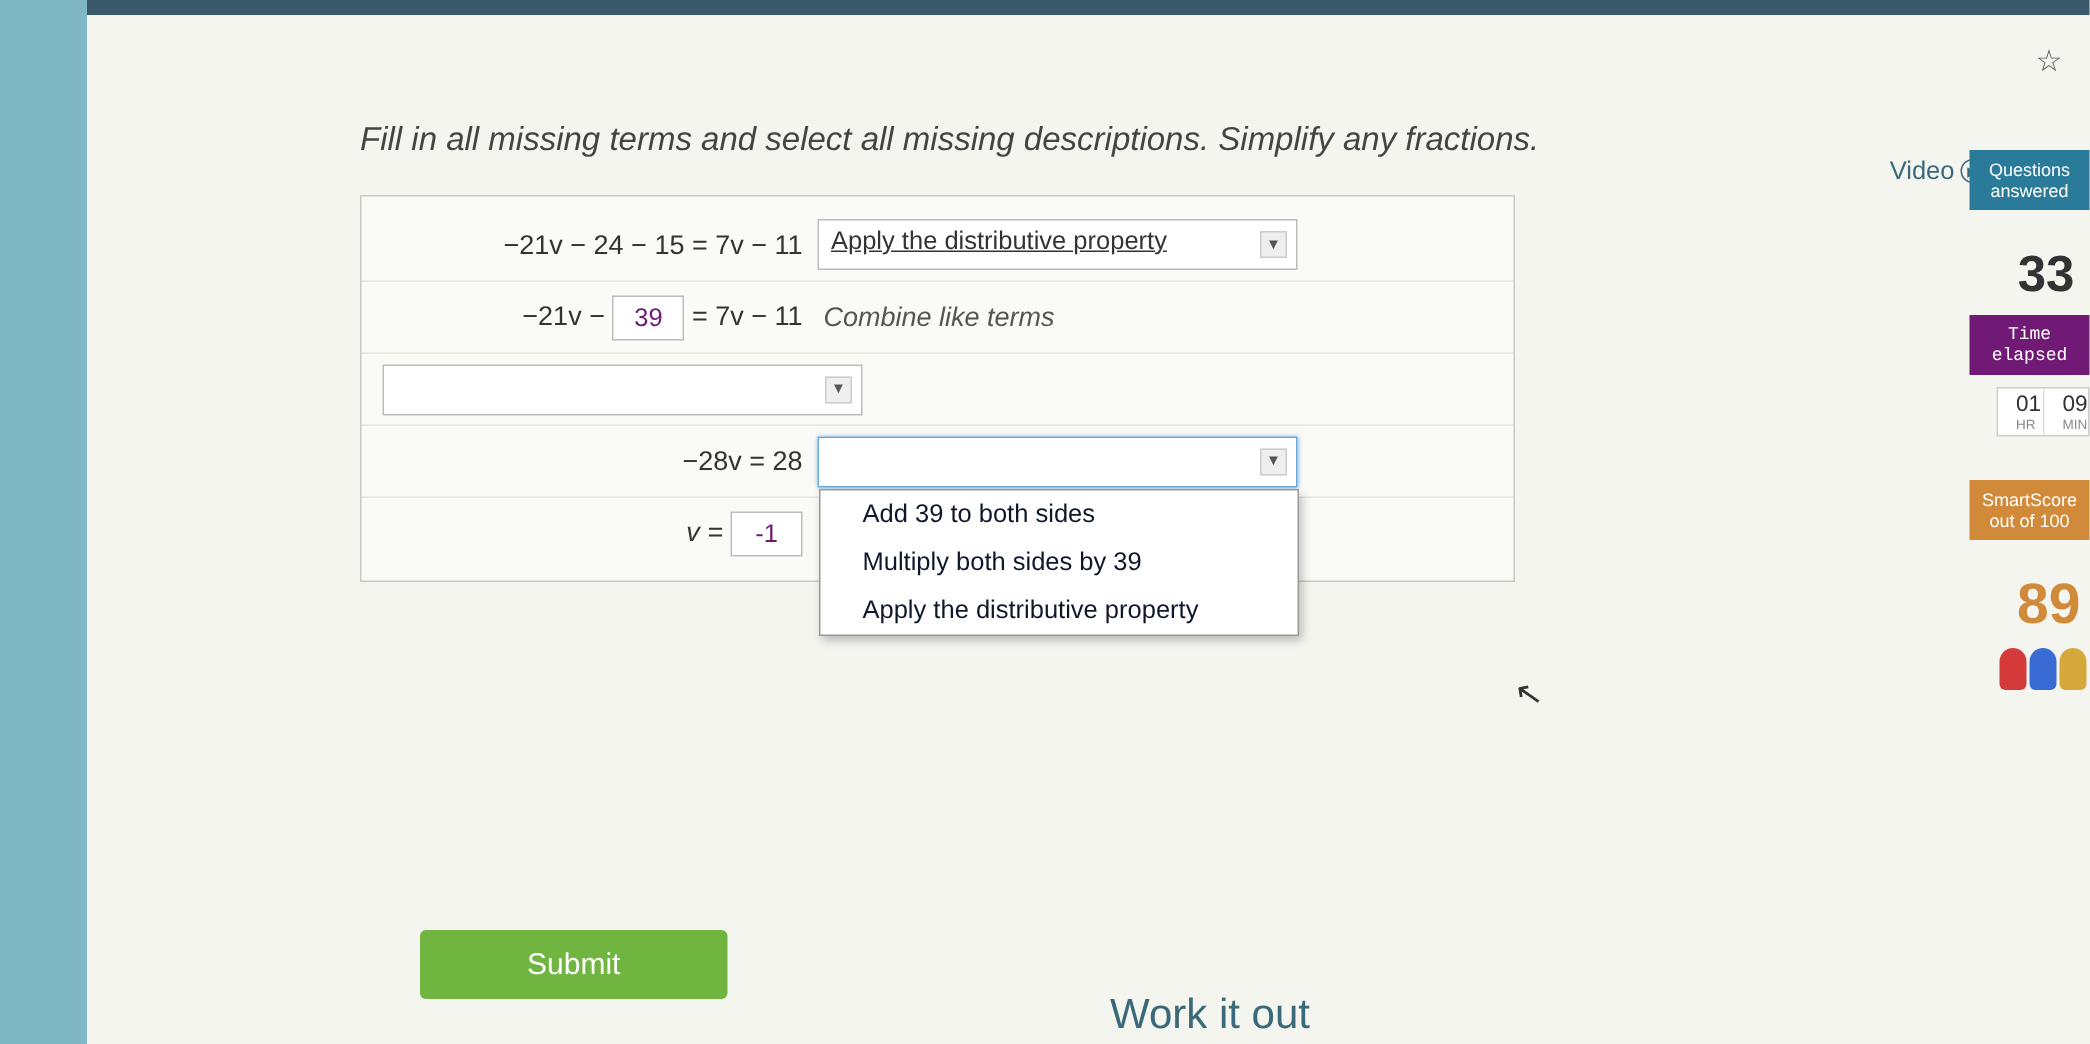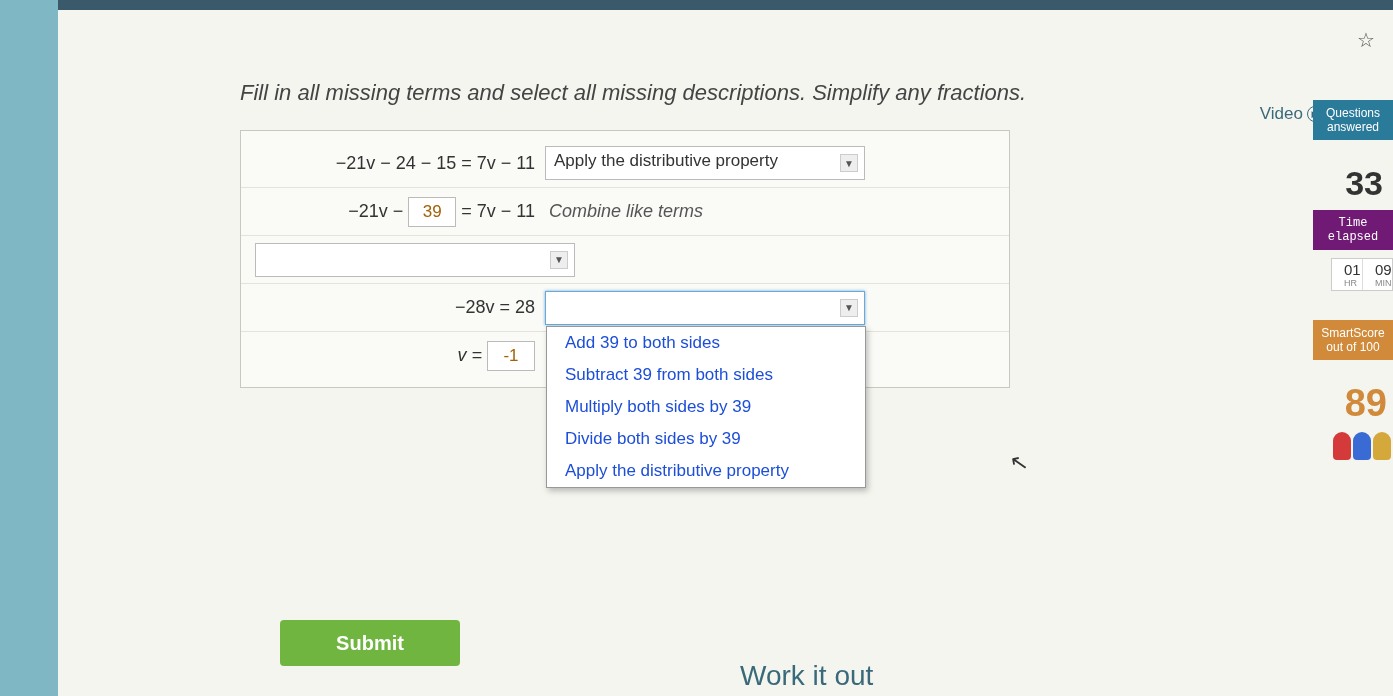--- a/index.html
+++ b/index.html
@@ -76,20 +76,21 @@
   .sel {
     width: 320px;
     height: 34px;
     border: 1px solid #bbb;
     background: #fff;
     font-size: 17px;
     color: #333;
     padding: 4px 28px 4px 8px;
     position: relative;
     cursor: pointer;
+    text-decoration: underline;
   }
   .sel-arrow {
     position: absolute;
     right: 6px; top: 50%;
     transform: translateY(-50%);
     width: 18px; height: 18px;
     background: #eee;
     border: 1px solid #ccc;
     display: flex; align-items: center; justify-content: center;
     font-size: 10px; color: #555;
@@ -103,49 +104,48 @@
   }
   .num-input {
     display: inline-block;
     width: 48px;
     height: 30px;
     border: 1px solid #bbb;
     background: #fff;
     text-align: center;
     font-size: 17px;
     line-height: 28px;
-    color: #a16207;
+    color: #701a75;
     vertical-align: middle;
   }
   .dropdown {
     position: absolute;
     left: 0; top: 34px;
     width: 320px;
     background: #fff;
     border: 1px solid #999;
     box-shadow: 2px 3px 6px rgba(0,0,0,0.25);
     z-index: 50;
   }
   .dropdown .opt {
-    padding: 6px 18px;
+    padding: 6px 28px;
     font-size: 17px;
-    color: #1d4ed8;
+    color: #0f172a;
     cursor: pointer;
   }
   .submit-btn {
     position: absolute;
     left: 280px; top: 620px;
-    width: 180px; height: 46px;
+    width: 205px; height: 46px;
     background: #6fb53f;
     color: #fff;
     border: none;
     border-radius: 4px;
     font-size: 20px;
     cursor: pointer;
-    font-weight: bold;
   }
   .workitout {
     position: absolute;
     left: 740px; top: 660px;
     font-size: 28px;
     color: #3a6a7a;
   }
   
   .video-link {
     position: absolute;
@@ -257,23 +257,21 @@
     </div>
 
     <div class="row">
       <div class="eq-cell"><span>−28v = 28</span></div>
       <div class="desc-cell">
         <div class="sel open">
           <span></span>
           <span class="sel-arrow">▼</span>
           <div class="dropdown">
             <div class="opt">Add 39 to both sides</div>
-            <div class="opt">Subtract 39 from both sides</div>
             <div class="opt">Multiply both sides by 39</div>
-            <div class="opt">Divide both sides by 39</div>
             <div class="opt">Apply the distributive property</div>
           </div>
         </div>
       </div>
     </div>
 
     <div class="row">
       <div class="eq-cell">
         <span class="v">v = </span><span class="num-input">-1</span>
       </div>

